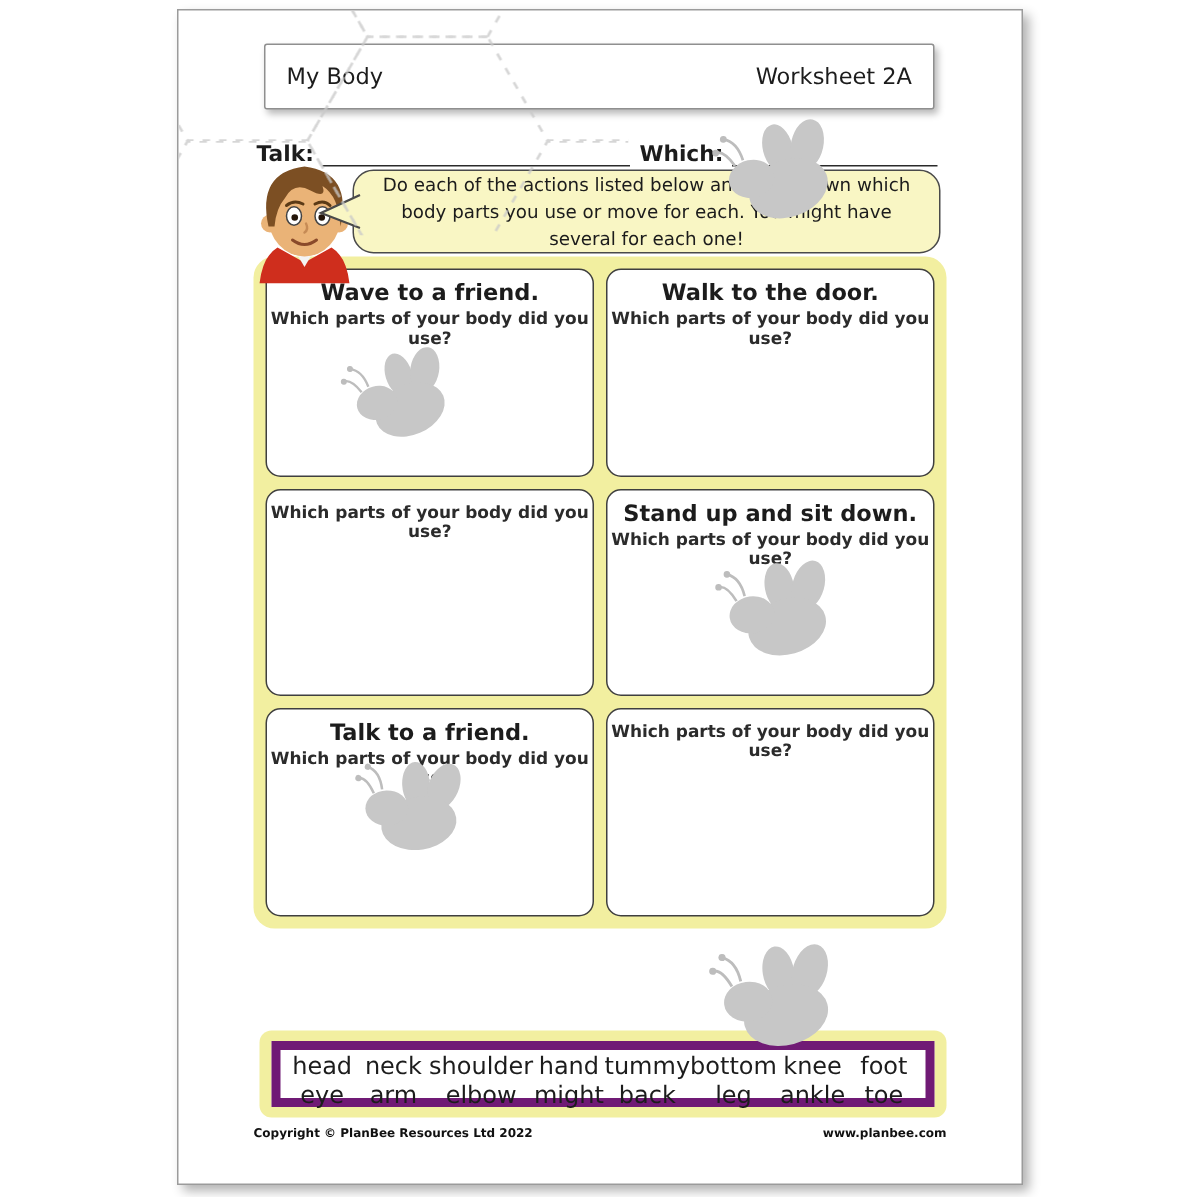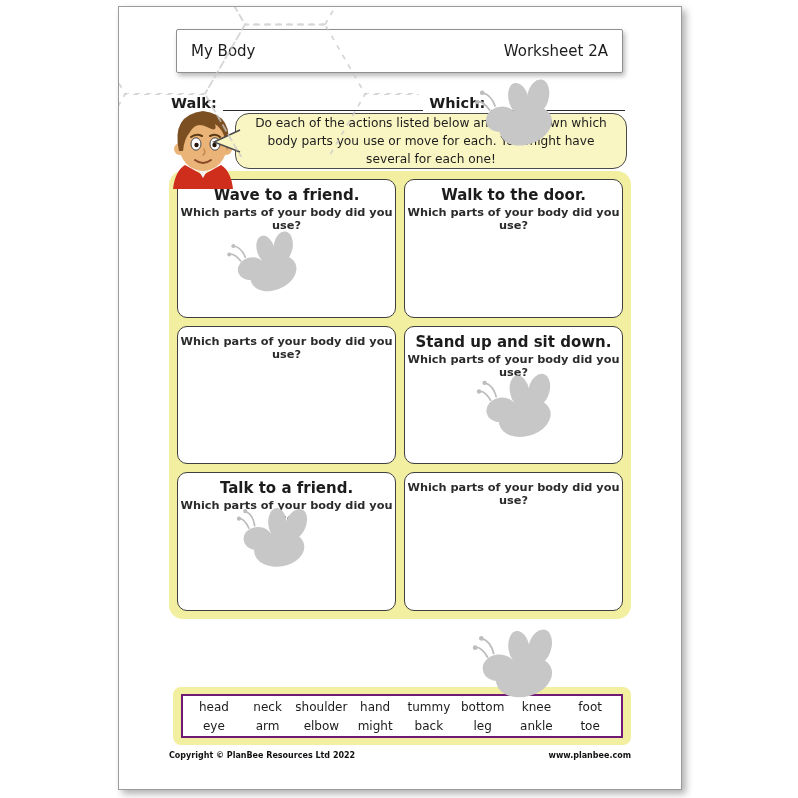--- a/index.html
+++ b/index.html
@@ -28,23 +28,23 @@
         background:var(--panel-yellow,#f2efa0);border-radius:14px;
         display:grid;grid-template-columns:1fr 1fr;grid-template-rows:repeat(3,1fr);
         gap:8px;padding:8px;box-sizing:border-box;}
   .task-box{background:#ffffff;border:1.6px solid #3f3f3f;border-radius:10px;
         text-align:center;padding-top:6px;position:relative;}
   .task-title{font-weight:bold;font-size:15px;position:relative;z-index:5;}
   .task-q{font-size:11.3px;color:#2b2b2b;margin-top:2px;position:relative;z-index:5;font-weight:bold;}
   .answer-area{position:absolute;left:4px;right:4px;top:44px;bottom:4px;}
   .bank-panel{position:absolute;left:54px;top:680px;width:458px;height:58px;z-index:1;
         background:var(--panel-yellow,#f2efa0);border-radius:8px;padding:7px 8px;box-sizing:border-box;}
-  .bank-box{background:#ffffff;border:2px solid #701a75;height:100%;box-sizing:border-box;
+  .bank-box{background:#ffffff;border:6px solid #701a75;height:100%;box-sizing:border-box;
         display:grid;grid-template-columns:repeat(8,1fr);grid-template-rows:1fr 1fr;
-        align-items:center;justify-items:center;font-size:12px;padding:1px 4px;}
+        align-items:center;justify-items:center;font-size:16px;padding:1px 4px;}
   .bank-word{position:relative;z-index:5;}
   .footer{position:absolute;left:50px;right:50px;top:744px;z-index:2;display:flex;
         justify-content:space-between;font-size:8px;font-weight:bold;color:#111;}
   .bee{position:absolute;z-index:4;}
   .bee1{left:352px;top:72px;width:96px;height:72px;transform:rotate(-2deg);}
   .bee2{left:108px;top:224px;width:80px;height:66px;transform:rotate(-5deg);}
   .bee3{left:356px;top:362px;width:88px;height:76px;transform:rotate(2deg);}
   .bee4{left:114px;top:496px;width:84px;height:70px;transform:rotate(9deg);}
   .bee5{left:350px;top:620px;width:98px;height:76px;transform:rotate(3deg);}
 </style>
@@ -53,21 +53,21 @@
 
 <div class="canvas">
   <div class="page">
 
     <div class="header-box">
       <span>My Body</span>
       <span>Worksheet 2A</span>
     </div>
 
     <div class="name-row">
-      <span>Walk:</span>
+      <span>Talk:</span>
       <span class="field-line line-name"></span>
       <span>Which:</span>
       <span class="field-line line-date"></span>
     </div>
 
     <svg class="boy" viewBox="0 0 76 84">
       <path d="M8,84 Q10,66 20,60 L38,70 L56,60 Q66,66 68,84 Z" fill="#cf2e1d"></path>
       <path d="M31,61 L38,73 L45,61 Z" fill="#f4f4f4"></path>
       <circle cx="15" cy="44" r="6" fill="#eab377"></circle>
       <circle cx="61" cy="44" r="6" fill="#eab377"></circle>

